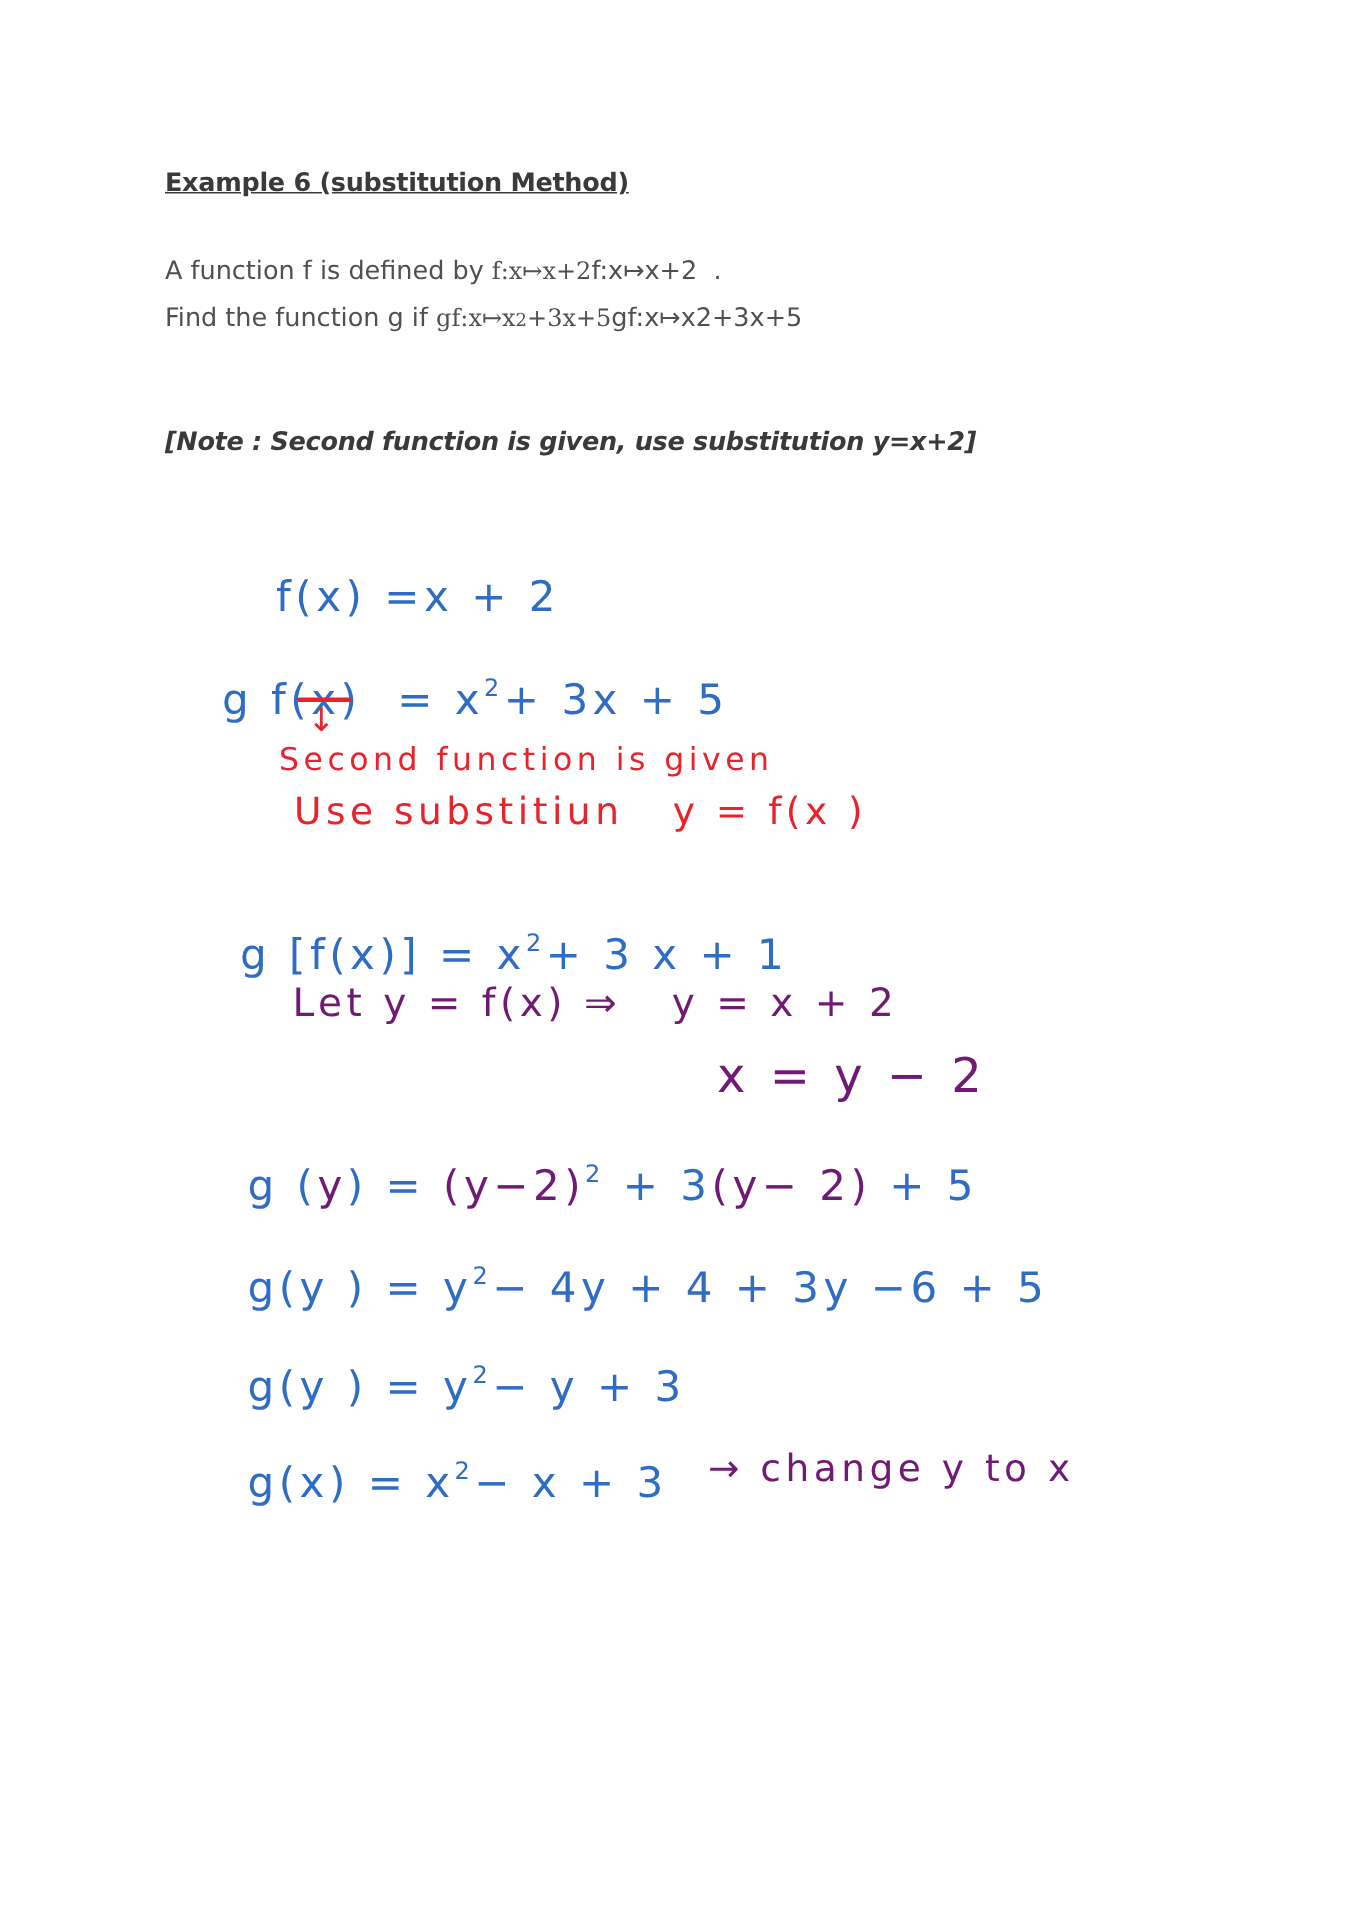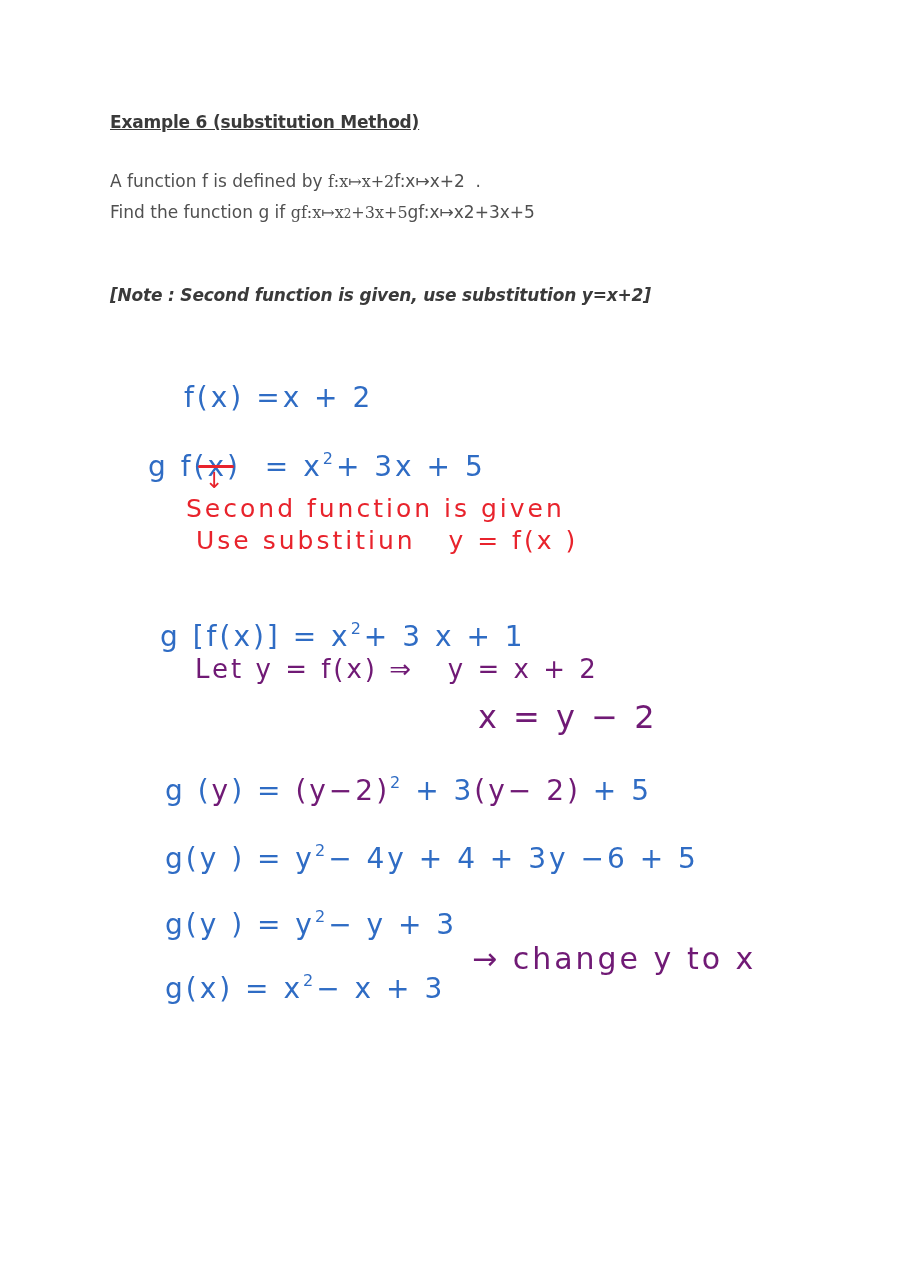--- a/index.html
+++ b/index.html
@@ -91,30 +91,30 @@
 
 <div class="note">[Note : Second function is given, use substitution y=x+2]</div>
 
 <div class="hw blue" style="left:184px; top:373px;">f(x) =x + 2</div>
 
 <div class="hw blue" style="left:148px; top:440px;"><span>g f(x)</span>&nbsp;&nbsp;<span>=  x</span><sup>2</sup><span>+ 3x + 5</span></div>
 
 <div class="underline-red"></div>
 <div class="hw red" style="left:205px; top:470px; font-size:22px;">↓</div>
 
-<div class="hw red" style="left:186px; top:496px; font-size:25px;">Second  function is  given</div>
+<div class="hw red" style="left:186px; top:496px; font-size:21px;">Second  function is  given</div>
 <div class="hw red" style="left:196px; top:528px; font-size:25px;"><span>Use  substitiun</span>&nbsp;&nbsp;&nbsp;<span>y = f(x )</span></div>
 
 <div class="hw blue" style="left:160px; top:610px;"><span>g [f(x)] =  x</span><sup>2</sup><span>+ 3 x + 1</span></div>
 
 <div class="hw green" style="left:195px; top:656px; font-size:26px;"><span>Let  y = f(x)  ⇒</span>&nbsp;&nbsp;&nbsp;<span>y = x + 2</span></div>
 
 <div class="hw green" style="left:478px; top:701px; font-size:32px;">x = y − 2</div>
 
 <div class="hw blue" style="left:165px; top:764px;"><span>g (</span><span class="green">y</span><span>) = </span><span class="green">(y−2)</span><sup class="blue">2</sup><span> + 3</span><span class="green">(y− 2)</span><span>  + 5</span></div>
 
 <div class="hw blue" style="left:165px; top:832px;"><span>g(y ) = y</span><sup>2</sup><span>− 4y + 4 + 3y −6  + 5</span></div>
 
 <div class="hw blue" style="left:165px; top:898px;"><span>g(y ) = y</span><sup>2</sup><span>− y  + 3</span></div>
 
 <div class="hw blue" style="left:165px; top:962px;"><span>g(x) =  x</span><sup>2</sup><span>− x  + 3</span></div>
 
-<div class="hw green" style="left:472px; top:944px; font-size:30px;">→ change  y  to  x</div>
+<div class="hw green" style="left:472px; top:966px; font-size:25px;">→ change  y  to  x</div>
 
 </body></html>

